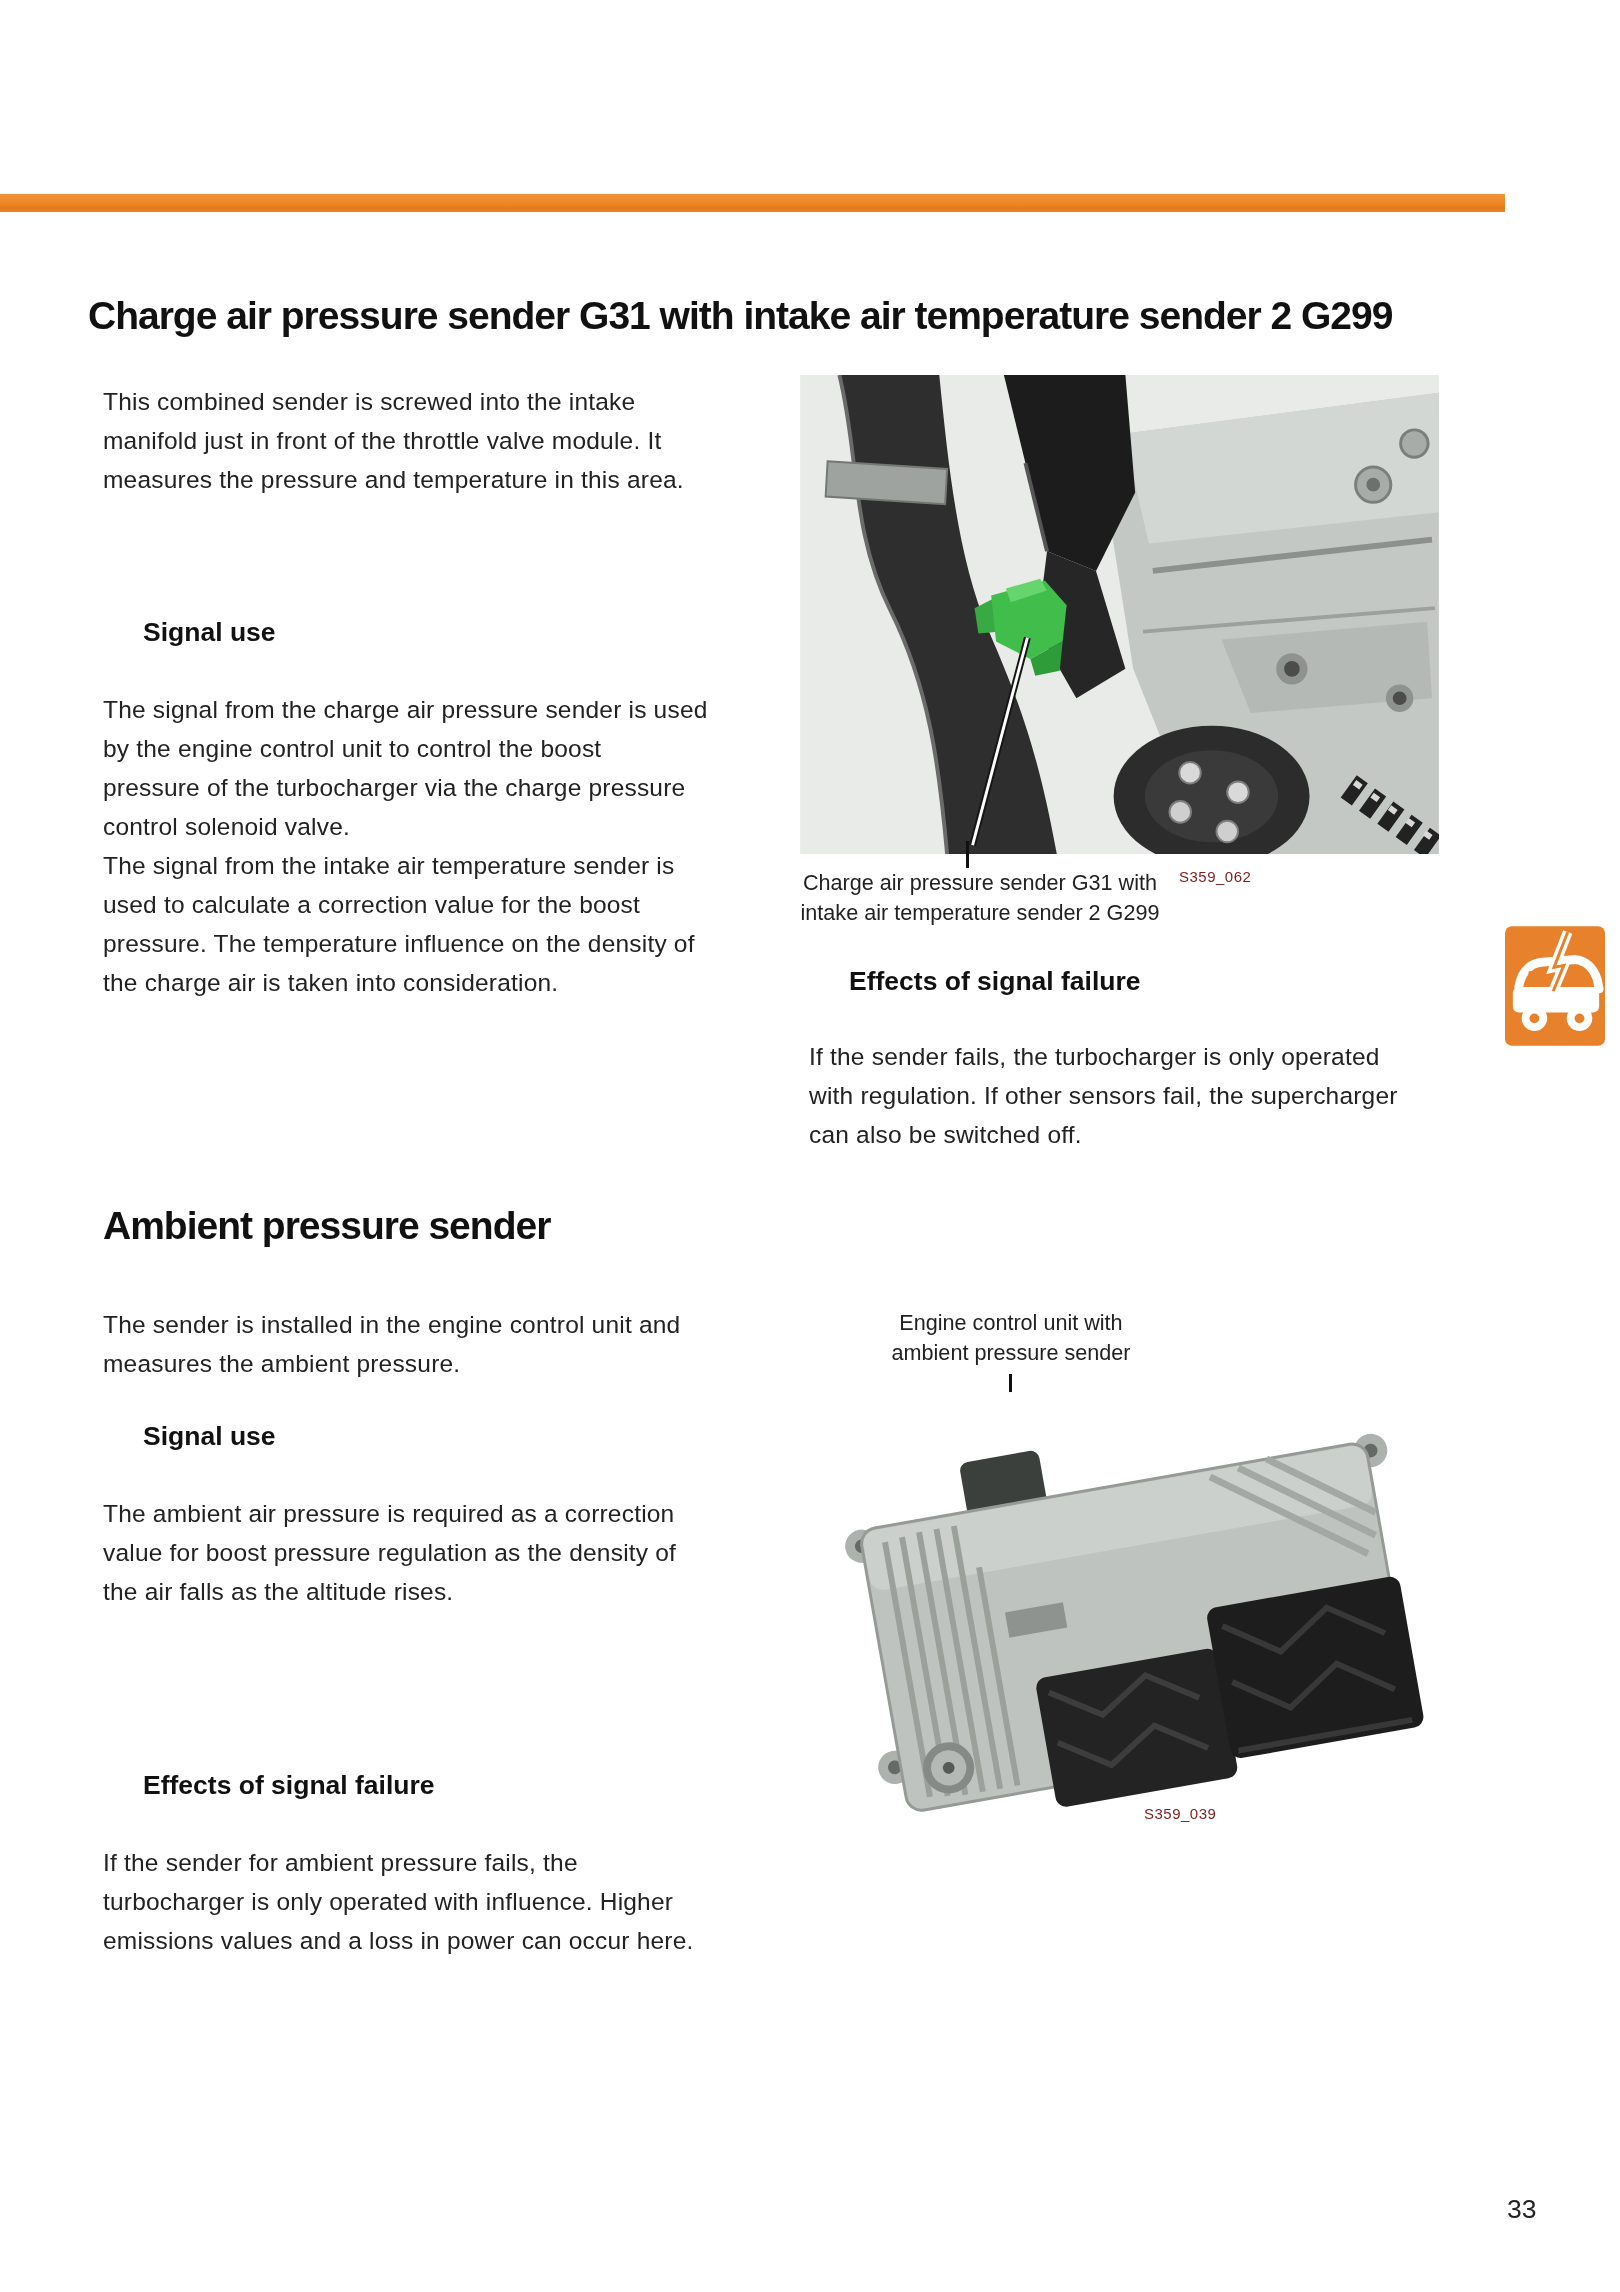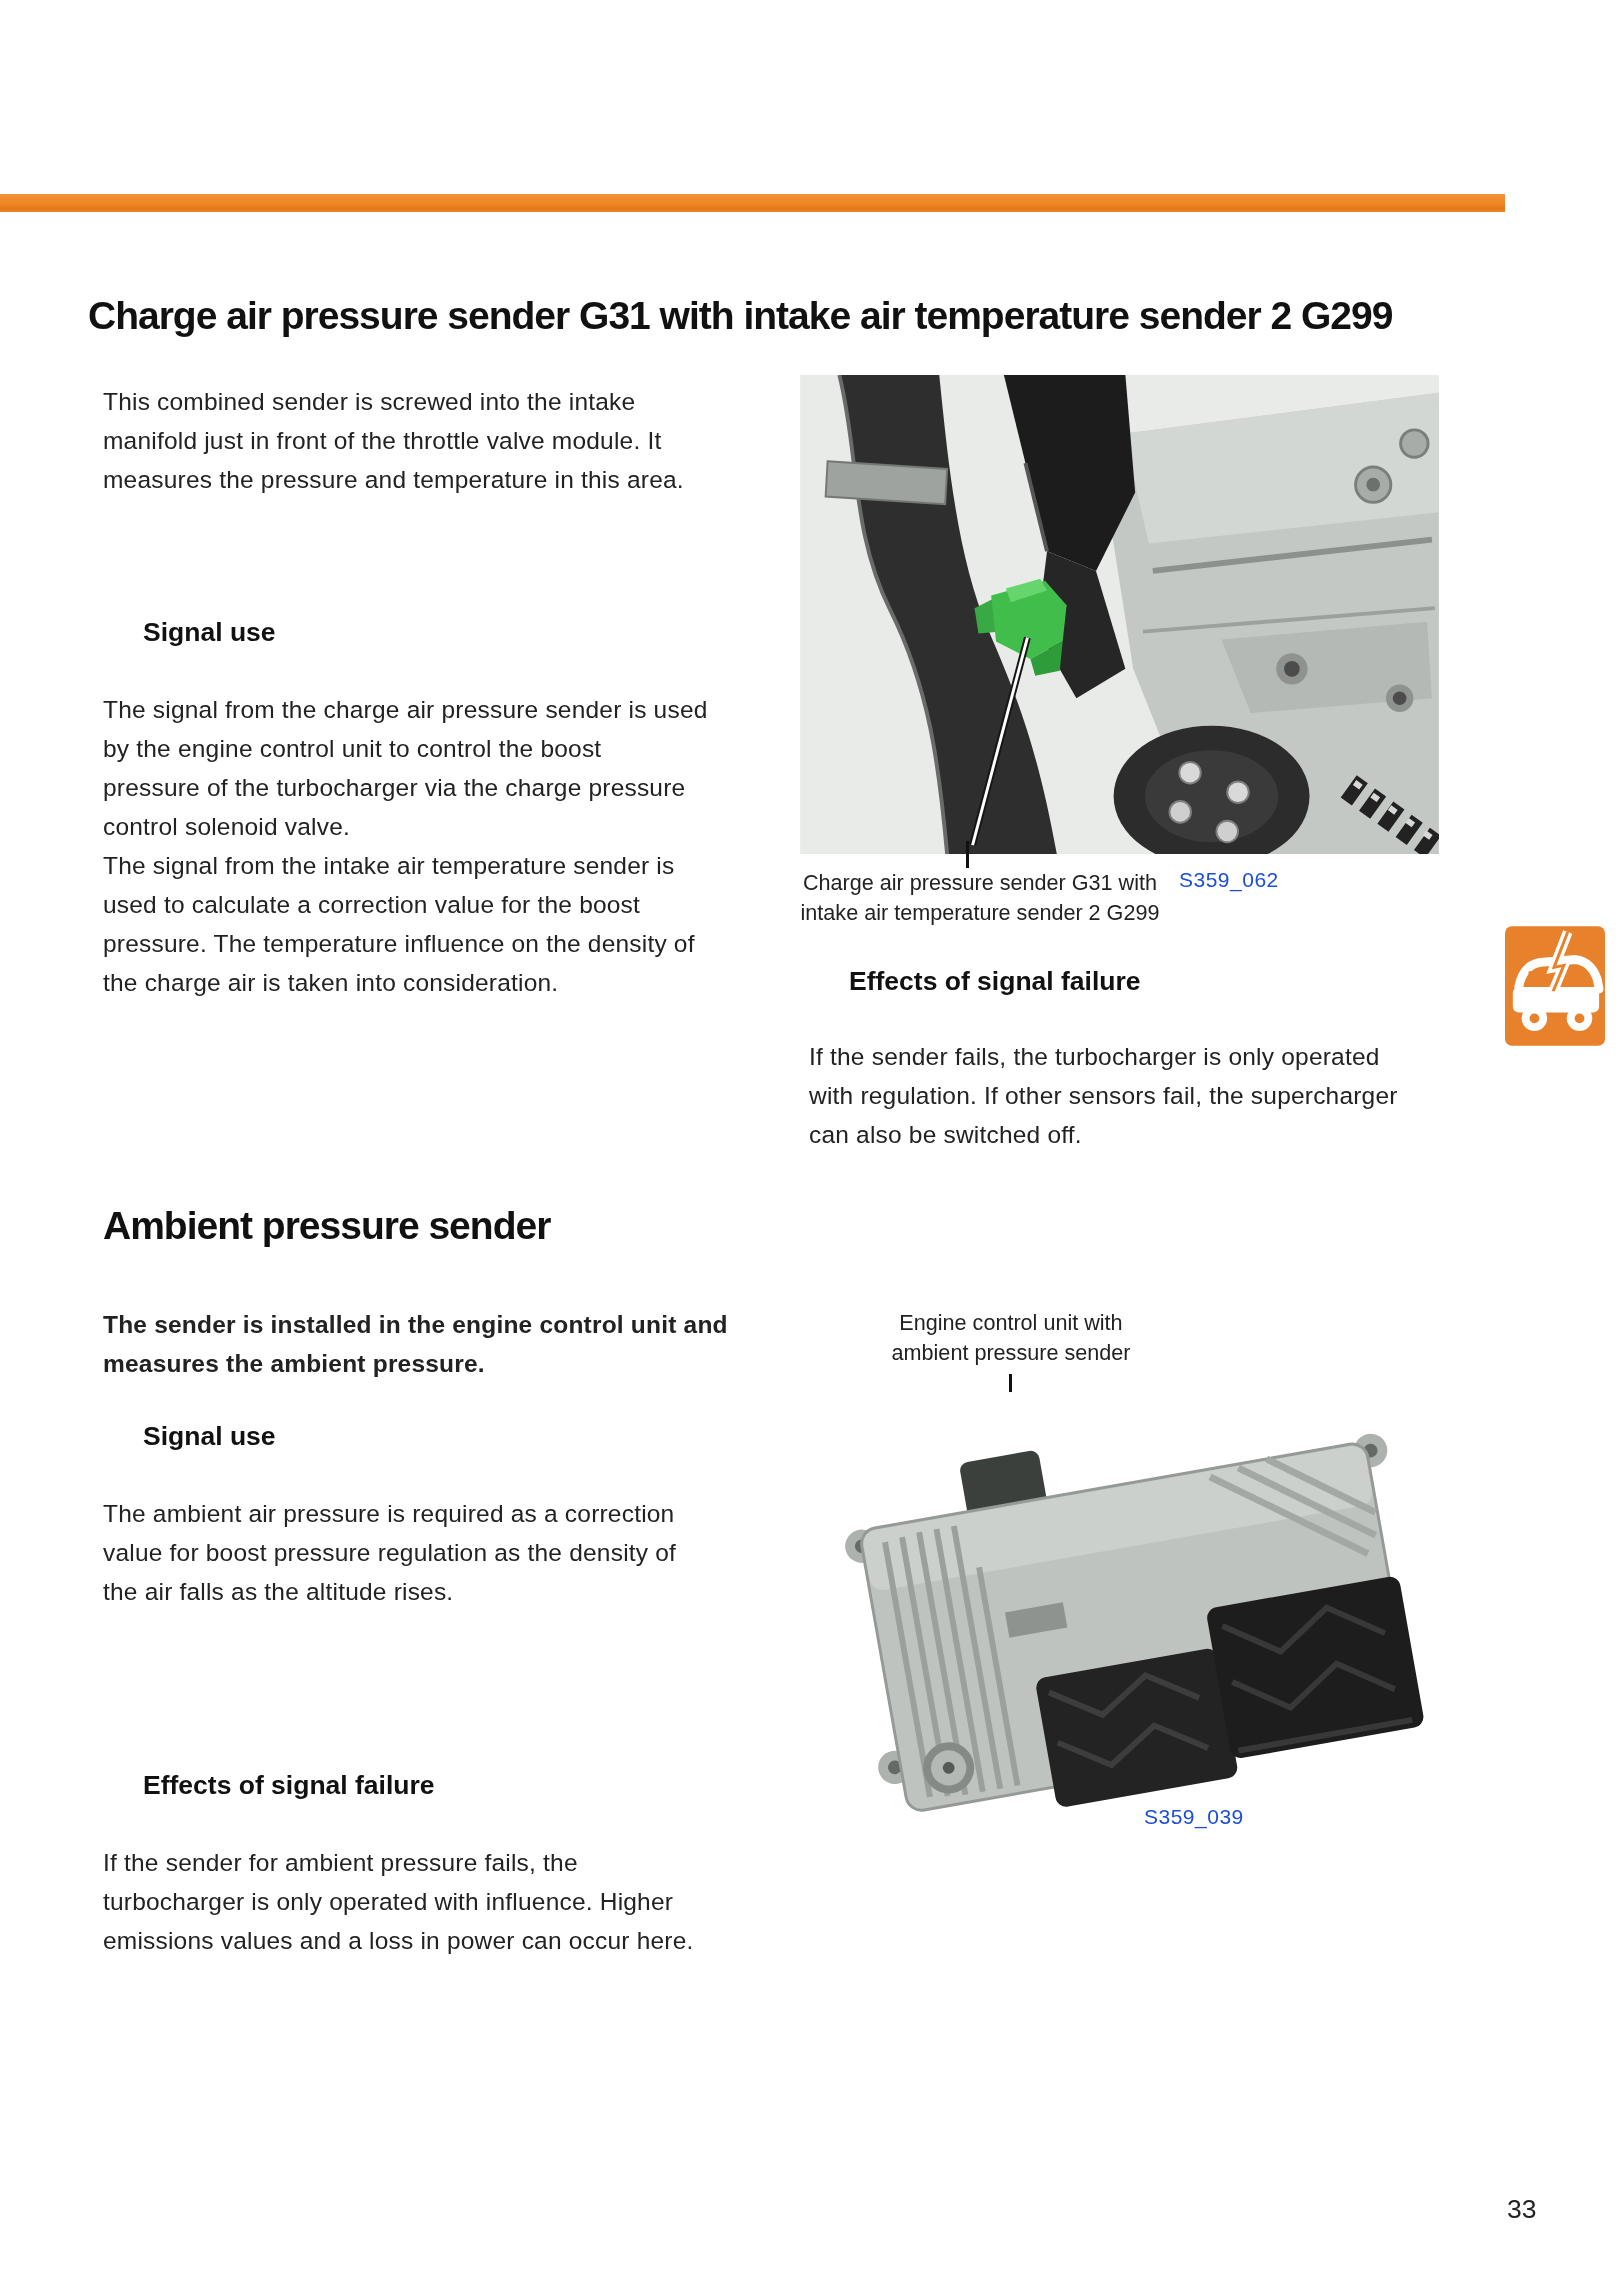--- a/index.html
+++ b/index.html
@@ -5,21 +5,21 @@
   html,body{margin:0;padding:0;background:#fff;}
   #page{position:relative;width:1620px;height:2293px;background:#ffffff;overflow:hidden;
         font-family:"Liberation Sans",sans-serif;color:#1e1e1e;}
   .abs{position:absolute;}
   .accent-bar{left:0;top:194px;width:1505px;height:17.6px;
       background:linear-gradient(to bottom,#f3933a 0%,#ef8623 55%,#e2781a 80%,#ef8623 100%);}
   .h1{font-size:39px;font-weight:bold;letter-spacing:-1px;white-space:nowrap;color:#111;}
   .h2{font-size:26.5px;font-weight:bold;color:#111;margin-left:40px;}
   .body-text{font-size:24.5px;line-height:39px;letter-spacing:0.2px;white-space:pre-line;color:#222;}
   .caption{font-size:21.6px;line-height:30px;text-align:center;white-space:pre-line;color:#222;}
-  .fig-code{font-size:21px;letter-spacing:0.5px;color:#1d4ed8;white-space:nowrap;}
+  .fig-code{font-size:15px;letter-spacing:0.5px;color:#7f1d1d;white-space:nowrap;}
   .pointer{background:#101010;width:2.9px;}
   .page-num{font-size:26.5px;color:#222;}
   svg{display:block;}
 </style>
 </head>
 <body>
 
 <div id="page">
 
   <div class="abs accent-bar"></div>
@@ -112,21 +112,21 @@
       <rect x="56" y="44" width="22" height="14" fill="#E8812B"></rect>
 
       <path d="M64,6 L50,42 L60,40 L46,74" stroke="#ffffff" stroke-width="10" fill="none"></path>
       <path d="M64,6 L50,42 L60,40 L46,74" stroke="#E8812B" stroke-width="3" fill="none"></path>
       <polygon points="46,86 36,64 58,68" fill="#ffffff"></polygon>
     </svg>
   </div>
 
   <div class="abs h1" style="left:103px;top:1204px;">Ambient pressure sender</div>
 
-  <div class="abs body-text" style="left:103px;top:1305px;width:706px;font-weight:bold;">The sender is installed in the engine control unit and
+  <div class="abs body-text" style="left:103px;top:1305px;width:706px;">The sender is installed in the engine control unit and
 measures the ambient pressure.</div>
 
   <div class="abs h2" style="left:103px;top:1421px;">Signal use</div>
 
   <div class="abs body-text" style="left:103px;top:1494px;width:706px;">The ambient air pressure is required as a correction
 value for boost pressure regulation as the density of
 the air falls as the altitude rises.</div>
 
   <div class="abs h2" style="left:103px;top:1770px;">Effects of signal failure</div>
 

